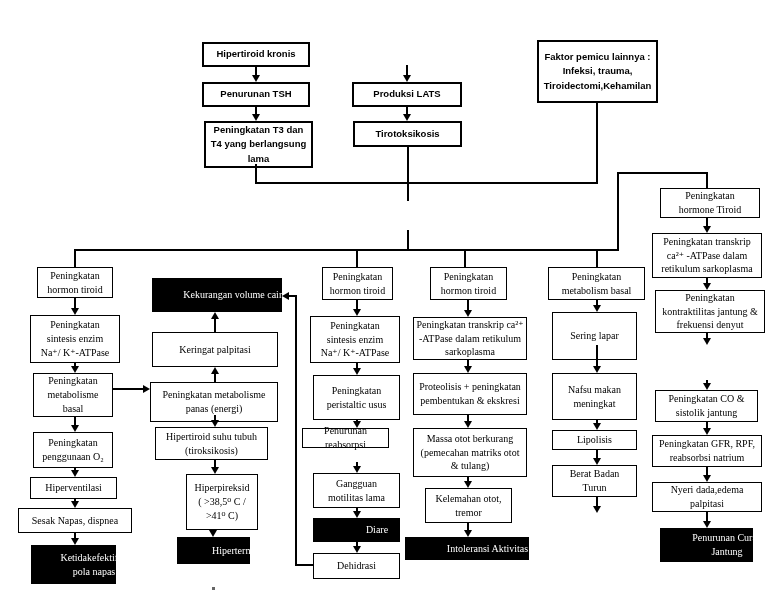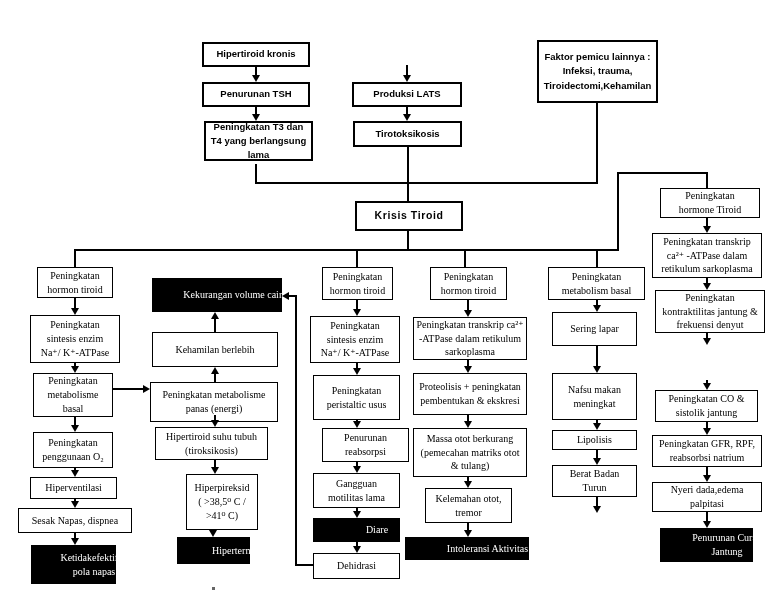--- a/index.html
+++ b/index.html
@@ -21,64 +21,63 @@
   .ar{position:absolute;width:0;height:0;border-top:4px solid transparent;border-bottom:4px solid transparent;border-left:7px solid #000;}
   .dot{position:absolute;width:3px;height:3px;background:#666;}
 </style>
 </head>
 <body>
 
 <div class="canvas">
 
   <div class="n sans" style="left:202px;top:42px;width:108px;height:25px">Hipertiroid kronis</div>
   <div class="n sans" style="left:202px;top:82px;width:108px;height:25px">Penurunan TSH</div>
-  <div class="n sans" style="left:204px;top:121px;width:109px;height:40px">Peningkatan T3 dan
+  <div class="n sans" style="left:204px;top:121px;width:109px;height:47px">Peningkatan T3 dan
 T4 yang berlangsung
 lama</div>
   <div class="n sans" style="left:352px;top:82px;width:110px;height:25px">Produksi LATS</div>
   <div class="n sans" style="left:353px;top:121px;width:109px;height:26px">Tirotoksikosis</div>
   <div class="n sans" style="left:537px;top:40px;width:121px;height:63px">Faktor pemicu lainnya :
 Infeksi, trauma,
 Tiroidectomi,Kehamilan</div>
-  <div class="n sans krisis" style="left:355px;top:201px;width:108px;height:30px">Krisis Tiroid</div>
 
   <div class="n" style="left:37px;top:267px;width:76px;height:31px">Peningkatan
 hormon tiroid</div>
   <div class="n" style="left:30px;top:315px;width:90px;height:48px">Peningkatan
 sintesis enzim
 Na⁺/ K⁺-ATPase</div>
   <div class="n" style="left:33px;top:373px;width:80px;height:44px">Peningkatan
 metabolisme
 basal</div>
   <div class="n" style="left:33px;top:432px;width:80px;height:36px">Peningkatan
 penggunaan O₂</div>
   <div class="n" style="left:30px;top:477px;width:87px;height:22px">Hiperventilasi</div>
   <div class="n" style="left:18px;top:508px;width:114px;height:25px">Sesak Napas, dispnea</div>
   <div class="n b" style="left:31px;top:545px;width:85px;height:39px">Ketidakefektifan
 pola napas</div>
 
   <div class="n b" style="left:152px;top:278px;width:130px;height:34px">Kekurangan volume cairan</div>
-  <div class="n" style="left:152px;top:332px;width:126px;height:35px">Kehamilan berlebih</div>
+  <div class="n" style="left:152px;top:332px;width:126px;height:35px">Keringat palpitasi</div>
   <div class="n" style="left:150px;top:382px;width:128px;height:40px">Peningkatan metabolisme
 panas (energi)</div>
   <div class="n" style="left:155px;top:427px;width:113px;height:33px">Hipertiroid suhu tubuh
 (tiroksikosis)</div>
   <div class="n" style="left:186px;top:474px;width:72px;height:56px">Hiperpireksid
 ( &gt;38,5⁰ C /
 &gt;41⁰ C)</div>
   <div class="n b" style="left:177px;top:537px;width:73px;height:27px">Hipertermi</div>
 
   <div class="n" style="left:322px;top:267px;width:71px;height:33px">Peningkatan
 hormon tiroid</div>
   <div class="n" style="left:310px;top:316px;width:90px;height:47px">Peningkatan
 sintesis enzim
 Na⁺/ K⁺-ATPase</div>
   <div class="n" style="left:313px;top:375px;width:87px;height:45px">Peningkatan
 peristaltic usus</div>
-  <div class="n" style="left:322px;top:428px;width:87px;height:34px">Penurunan
+  <div class="n" style="left:302px;top:428px;width:87px;height:20px">Penurunan
 reabsorpsi</div>
   <div class="n" style="left:313px;top:473px;width:87px;height:35px">Gangguan
 motilitas lama</div>
   <div class="n b" style="left:313px;top:518px;width:87px;height:24px">Diare</div>
   <div class="n" style="left:313px;top:553px;width:87px;height:26px">Dehidrasi</div>
 
   <div class="n" style="left:430px;top:267px;width:77px;height:33px">Peningkatan
 hormon tiroid</div>
   <div class="n" style="left:413px;top:317px;width:114px;height:43px">Peningkatan transkrip ca²⁺
 -ATPase dalam retikulum
@@ -87,21 +86,21 @@
 pembentukan &amp; ekskresi</div>
   <div class="n" style="left:413px;top:428px;width:114px;height:49px">Massa otot berkurang
 (pemecahan matriks otot
 &amp; tulang)</div>
   <div class="n" style="left:425px;top:488px;width:87px;height:35px">Kelemahan otot,
 tremor</div>
   <div class="n b" style="left:405px;top:537px;width:124px;height:23px">Intoleransi Aktivitas</div>
 
   <div class="n" style="left:548px;top:267px;width:97px;height:33px">Peningkatan
 metabolism basal</div>
-  <div class="n" style="left:552px;top:312px;width:85px;height:34px">Sering lapar</div>
+  <div class="n" style="left:552px;top:312px;width:85px;height:48px">Sering lapar</div>
   <div class="n" style="left:552px;top:373px;width:85px;height:47px">Nafsu makan
 meningkat</div>
   <div class="n" style="left:552px;top:430px;width:85px;height:20px">Lipolisis</div>
   <div class="n" style="left:552px;top:465px;width:85px;height:32px">Berat Badan
 Turun</div>
 
   <div class="n" style="left:660px;top:188px;width:100px;height:30px">Peningkatan
 hormone Tiroid</div>
   <div class="n" style="left:652px;top:233px;width:110px;height:45px">Peningkatan transkrip
 ca²⁺ -ATPase dalam

